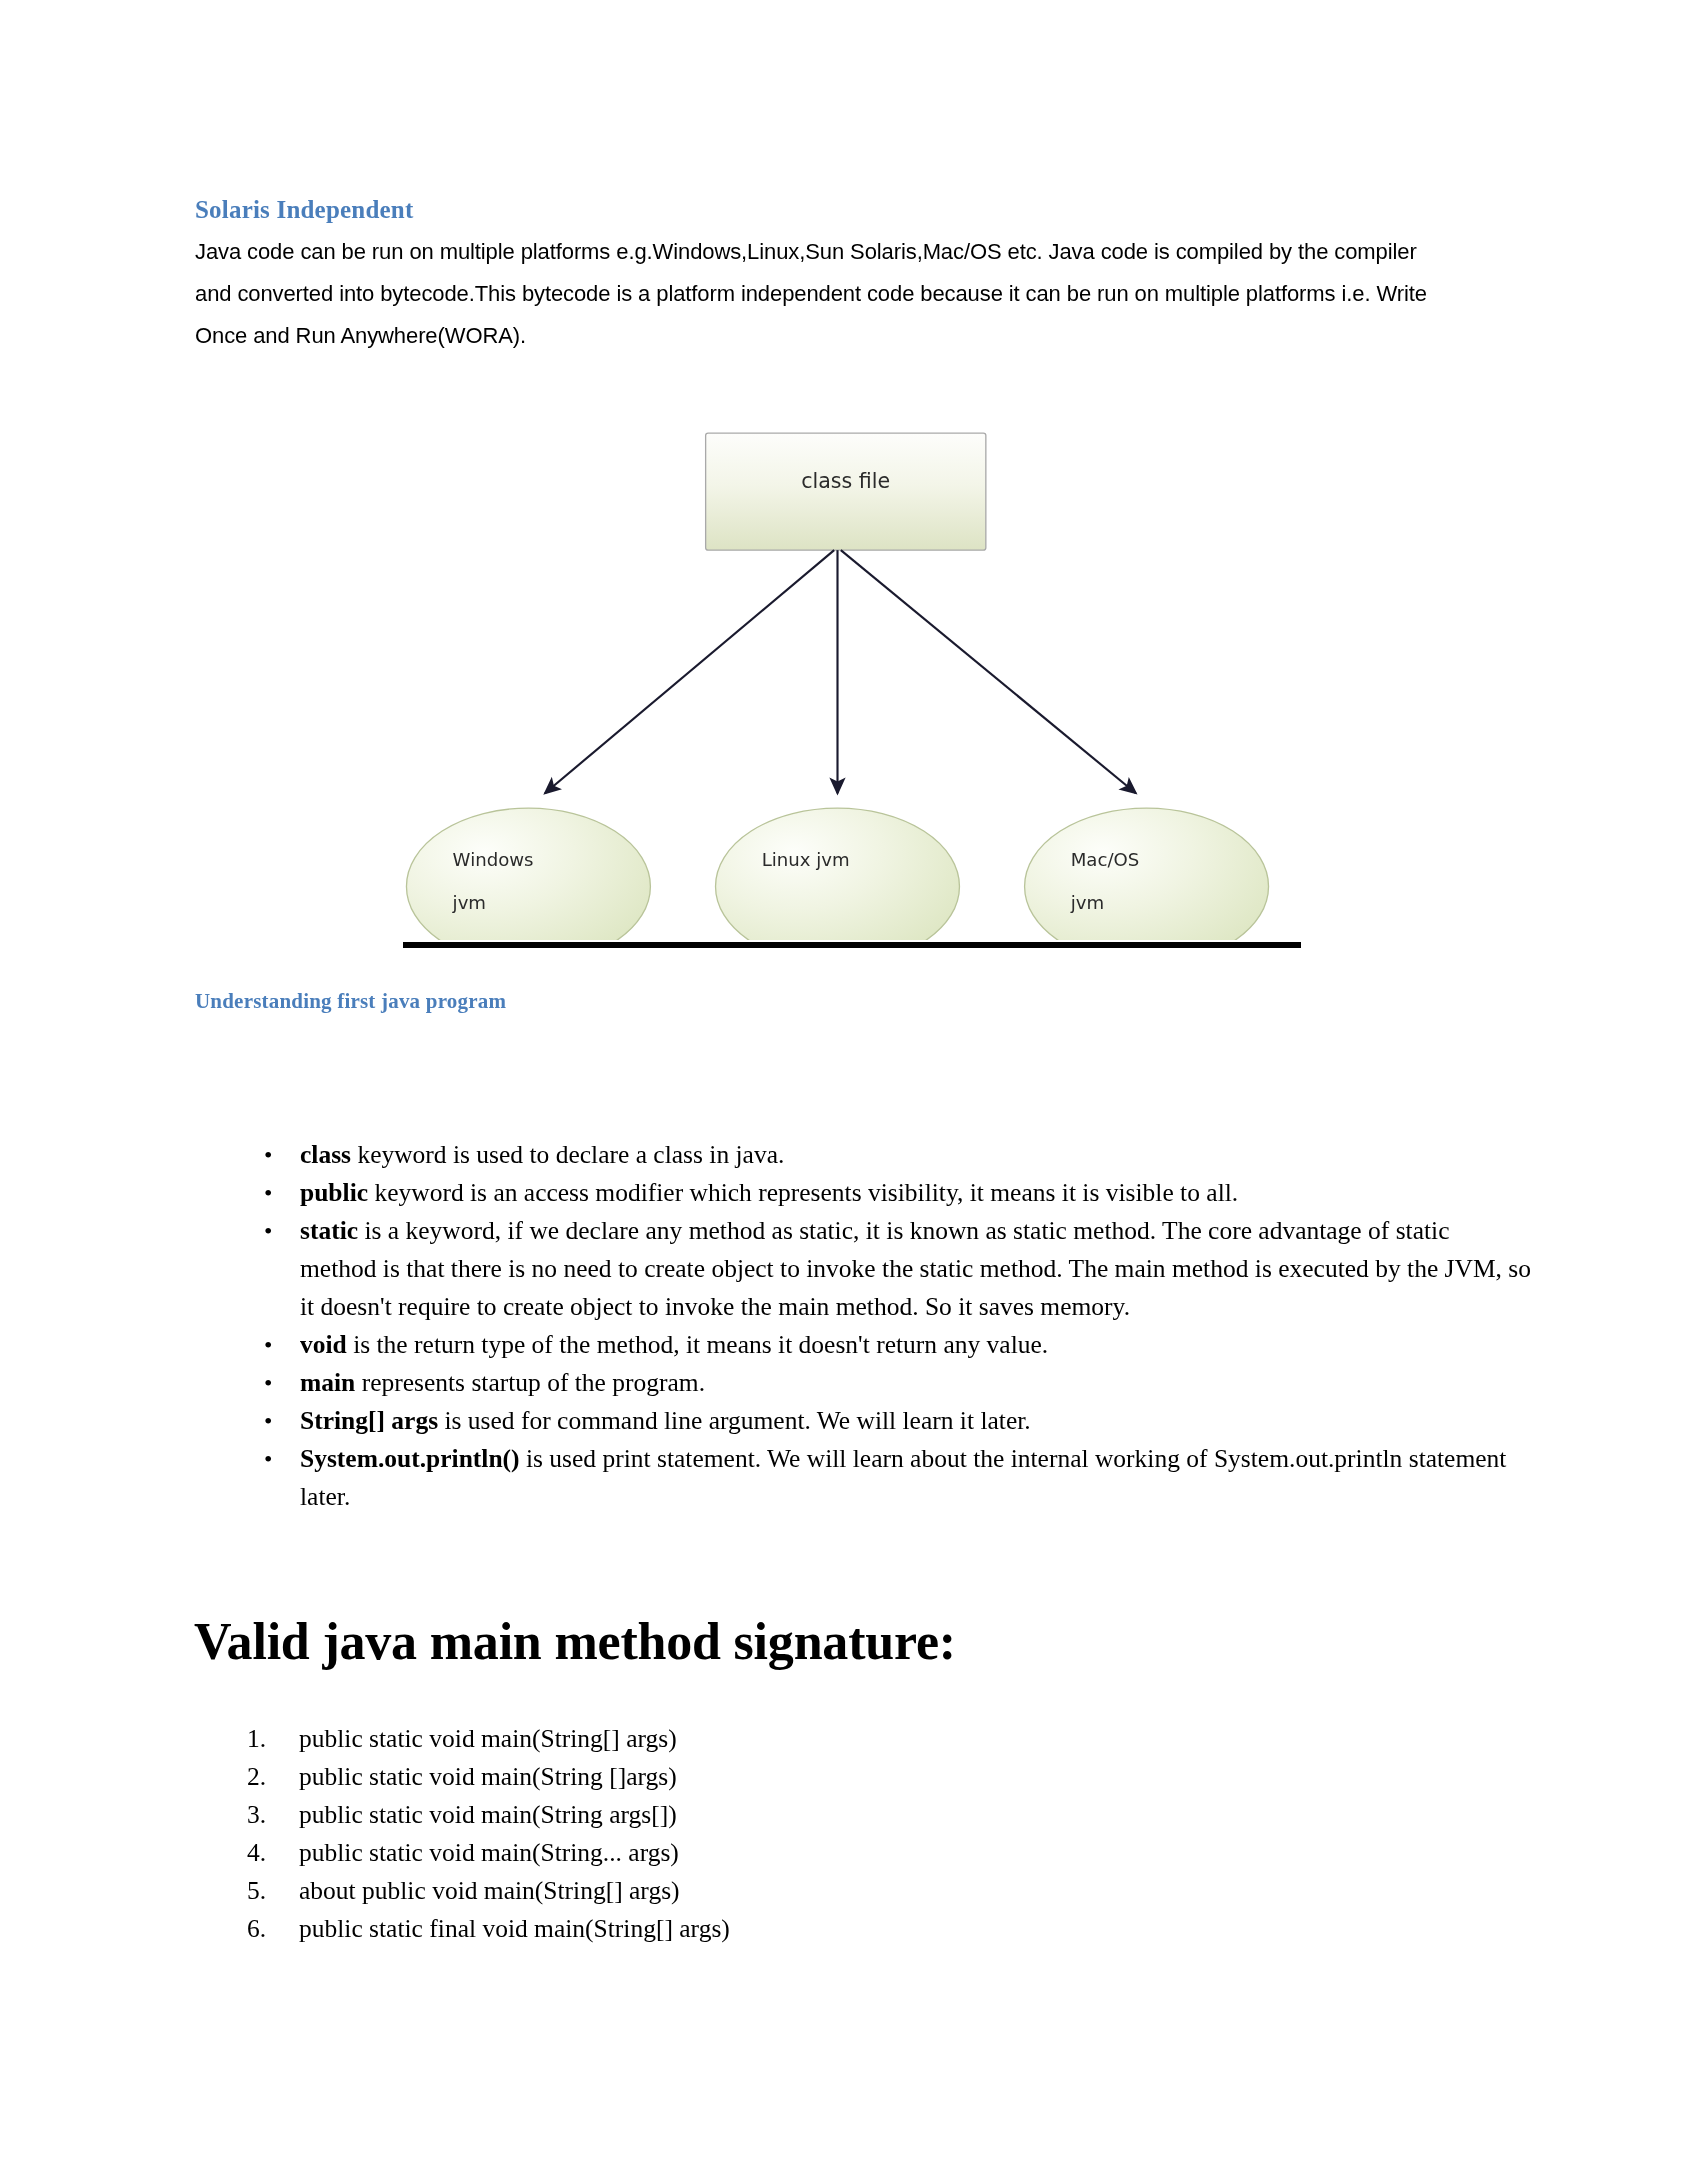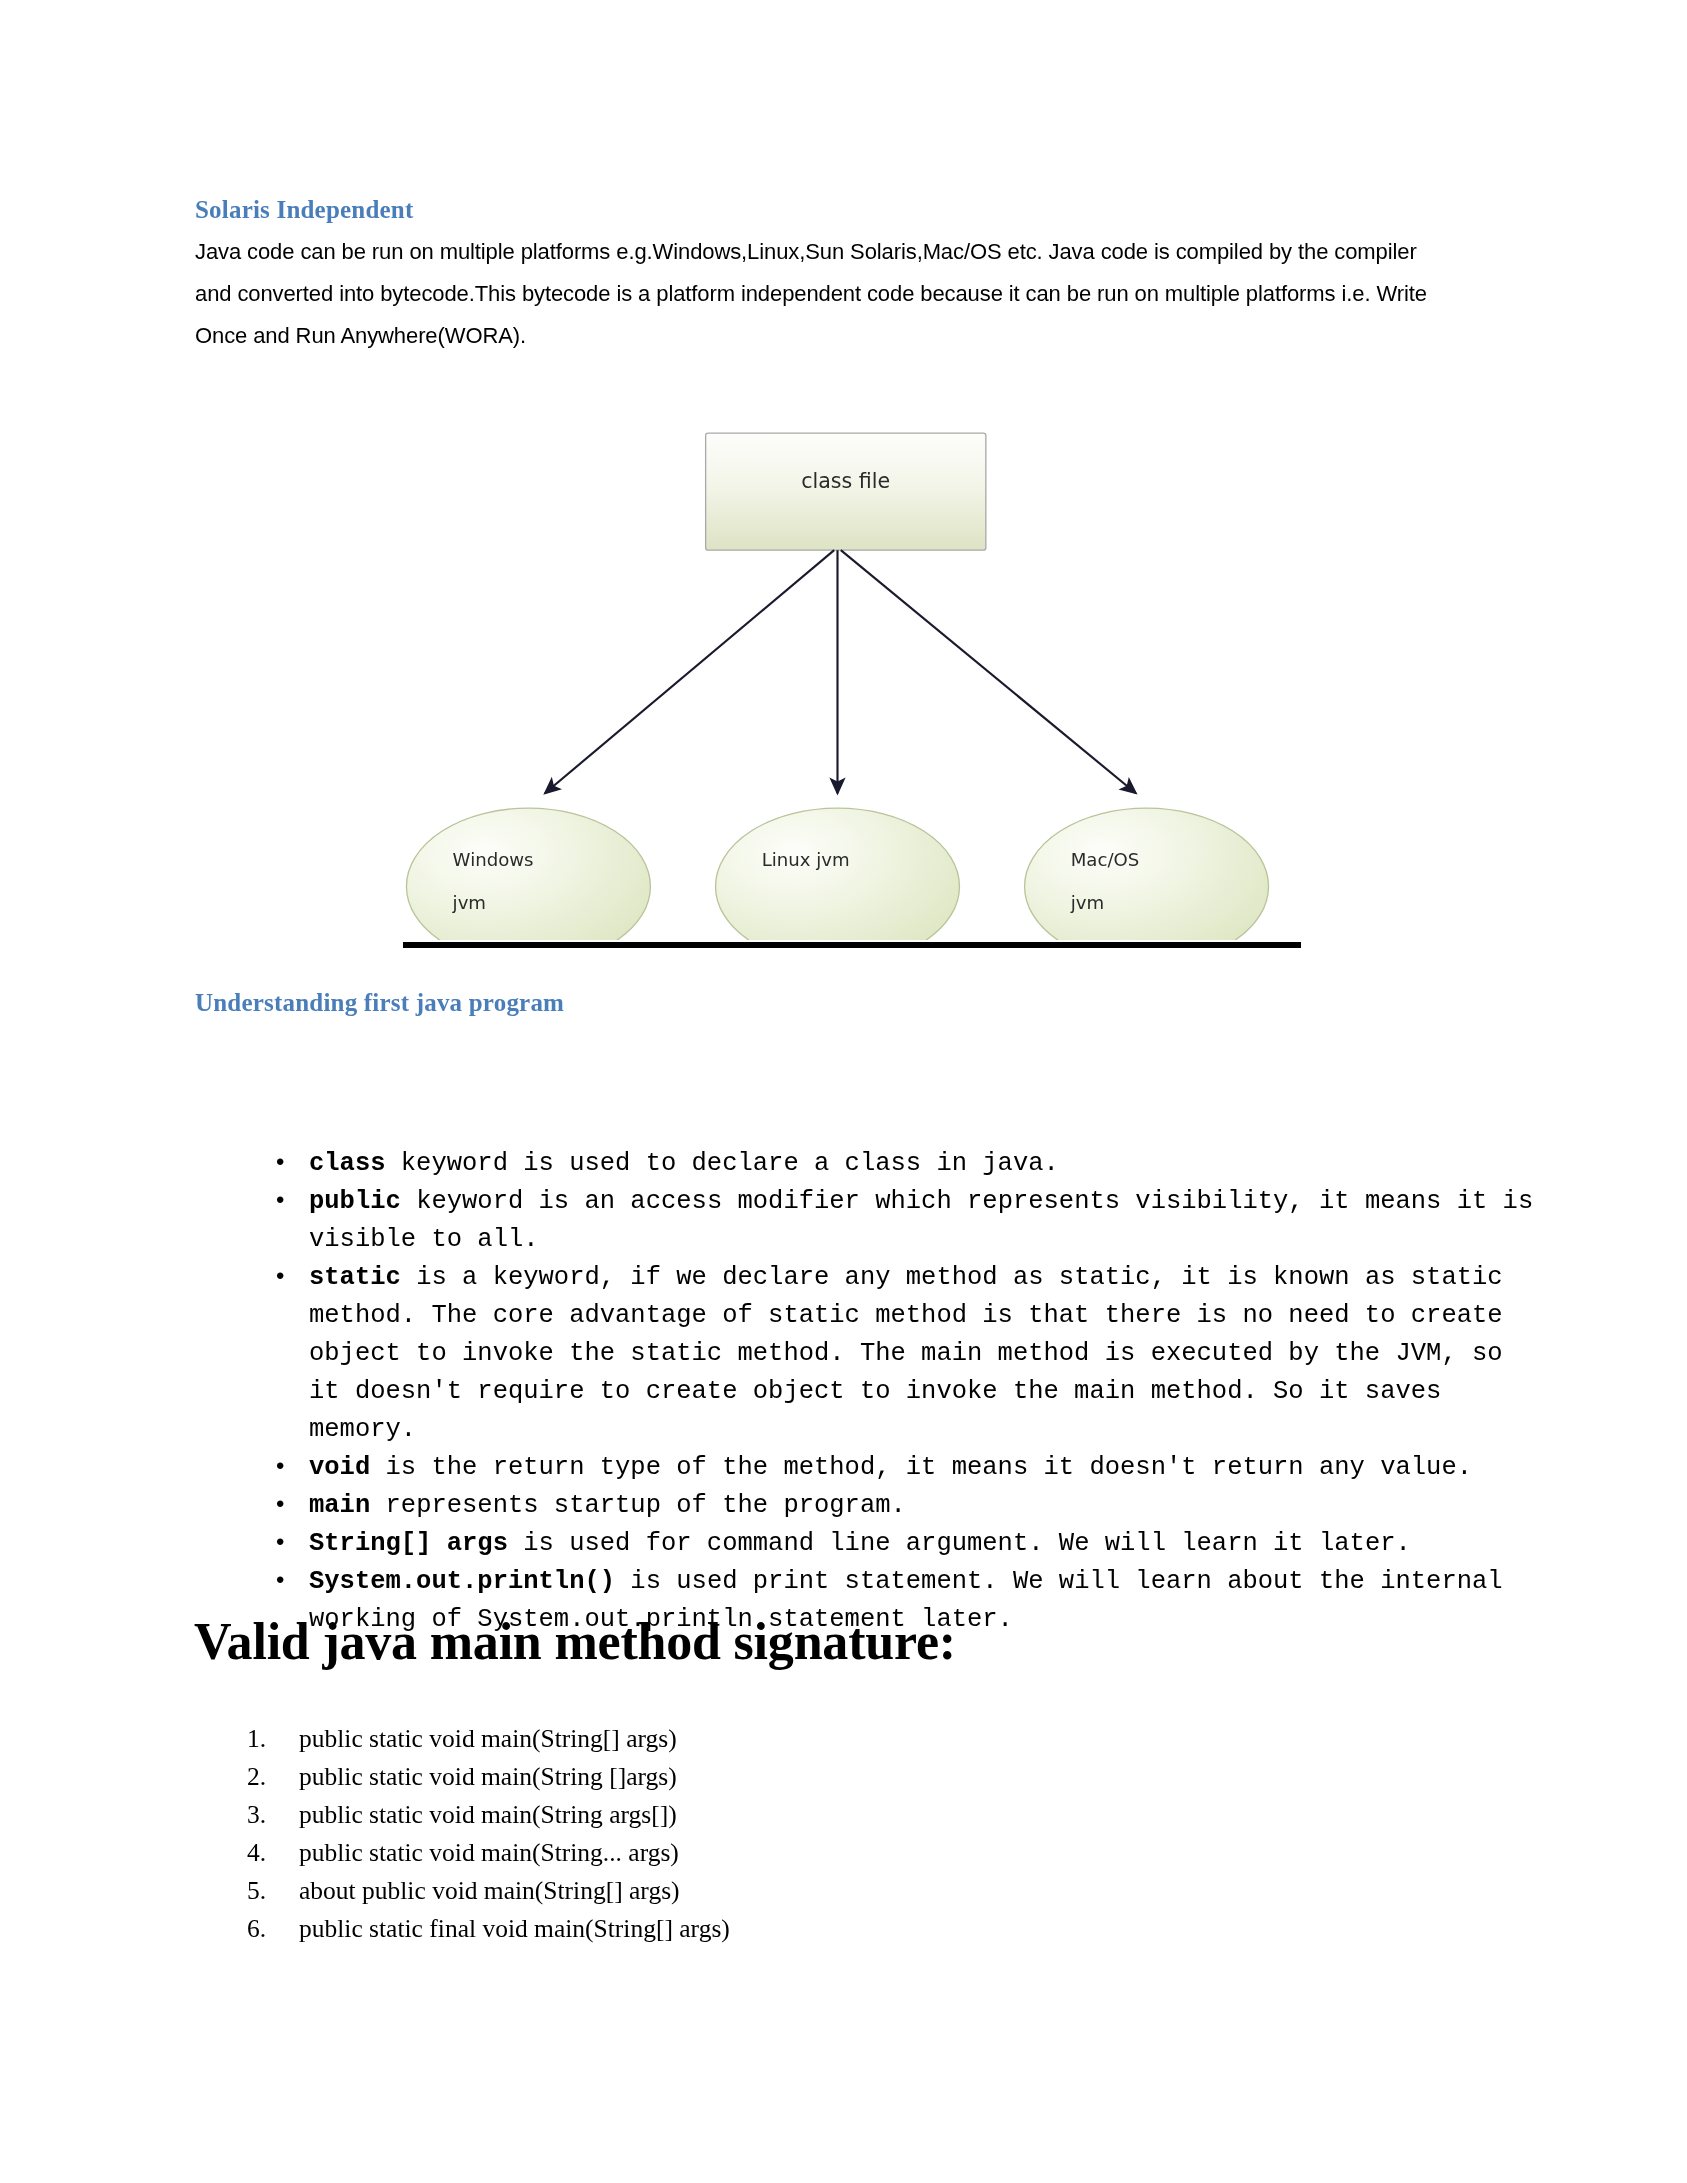--- a/index.html
+++ b/index.html
@@ -46,43 +46,43 @@
     font-family: "Liberation Sans", sans-serif;
     font-size: 22px;
     line-height: 42px;
     color: #000000;
     letter-spacing: -0.1px;
   }
 
   #understanding-heading {
     left: 195px;
     top: 989px;
-    font-size: 25px;
+    font-size: 21px;
   }
 
   #intro-line {
     position: absolute;
     left: 195px;
     top: 1064px;
     width: 1285px;
     font-size: 25.5px;
     line-height: 36px;
     font-family: "Liberation Serif", serif;
   }
 
   
   #keyword-list {
     position: absolute;
     left: 247px;
     top: 1131px;
     width: 1232px;
-    margin: 14px;
+    margin: 5px;
     padding: 0 0 0 48px;
     list-style: none;
-    font-family: Liberation Mono, monospace;
+    font-family: Liberation Serif, serif;
     font-size: 25.5px;
     line-height: 38px;
   }
   #keyword-list li {
     position: relative;
     margin: 0 0 0 0;
     padding: 0;
   }
   #keyword-list li::before {
     content: "\2022";

